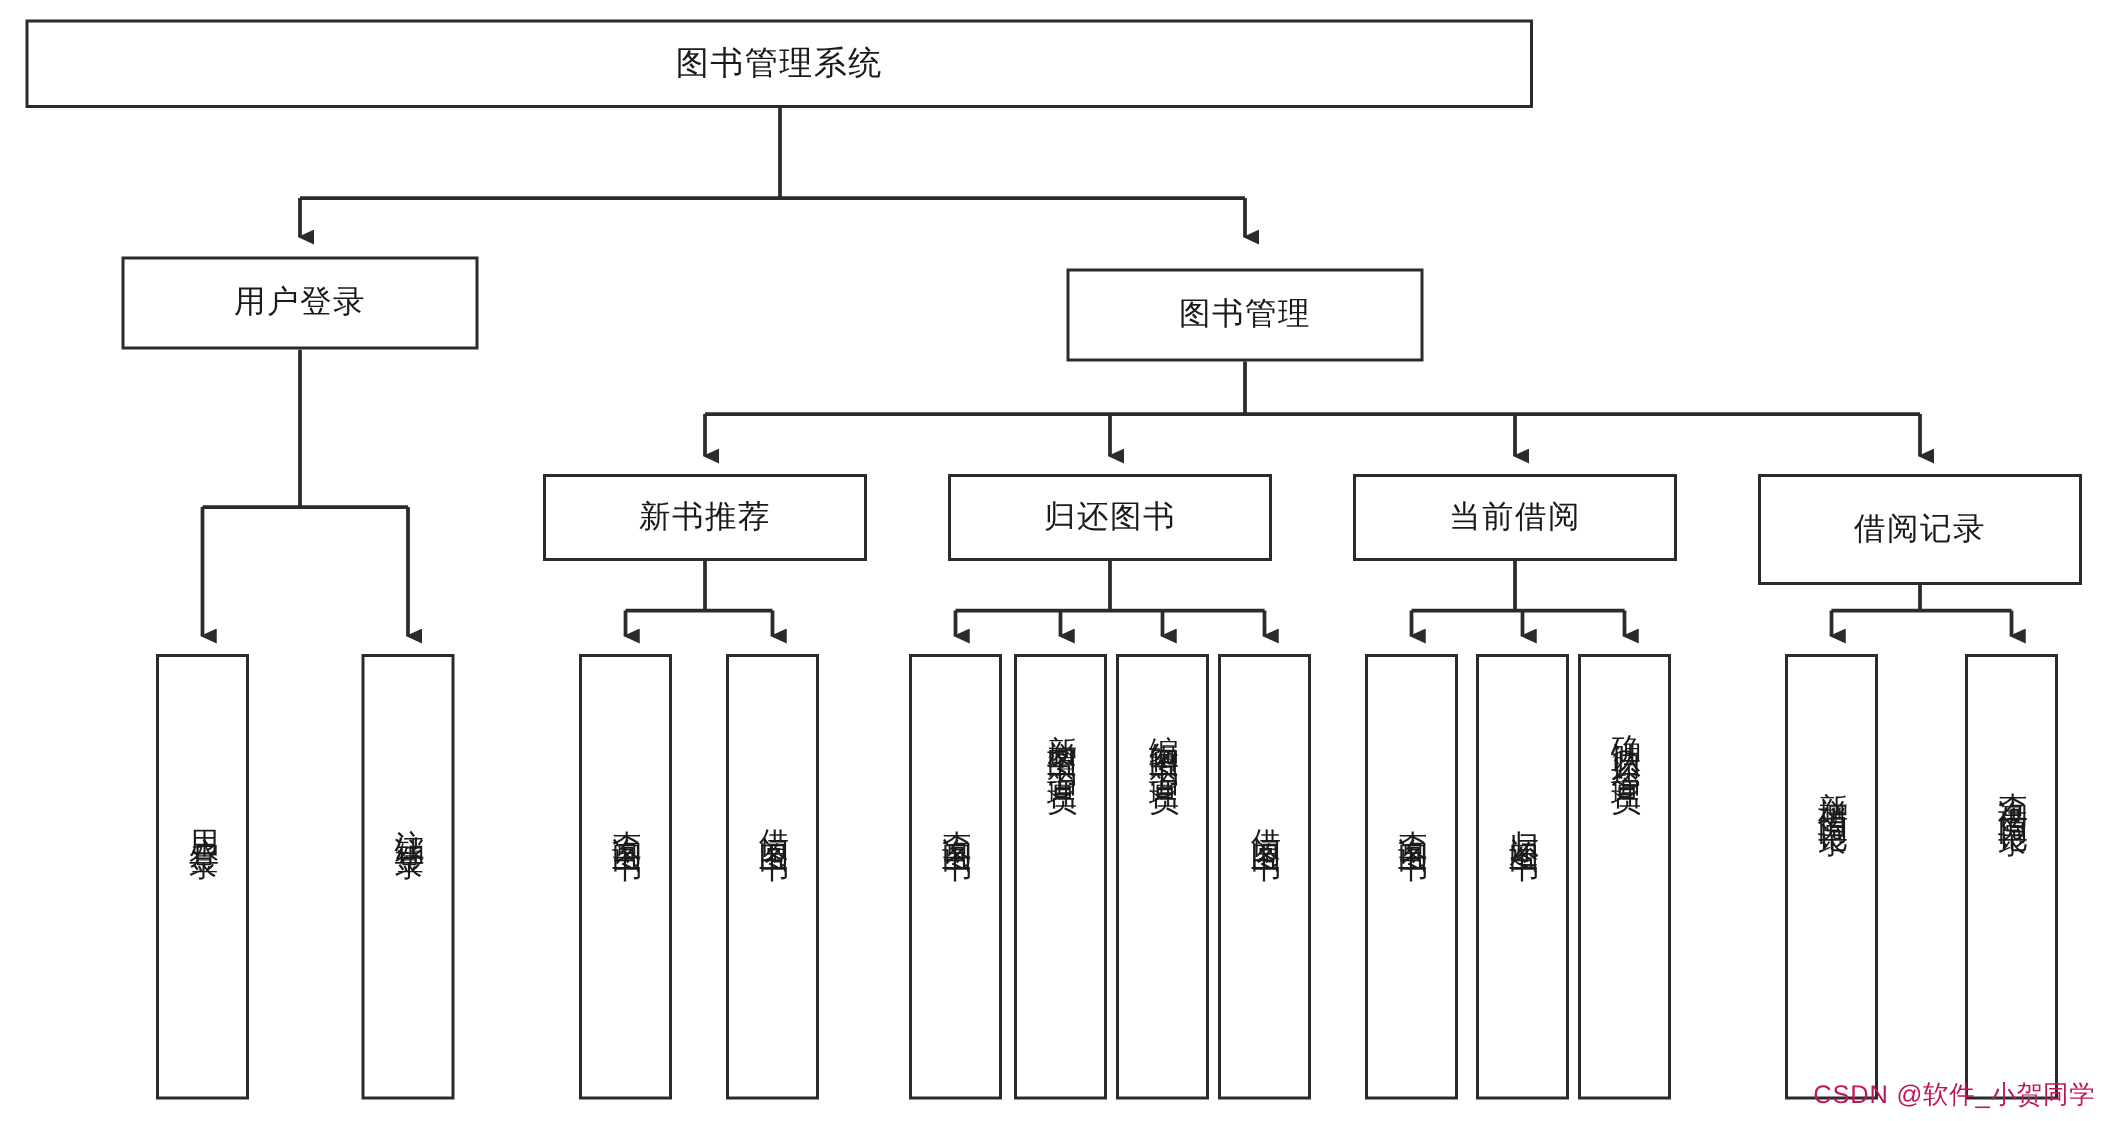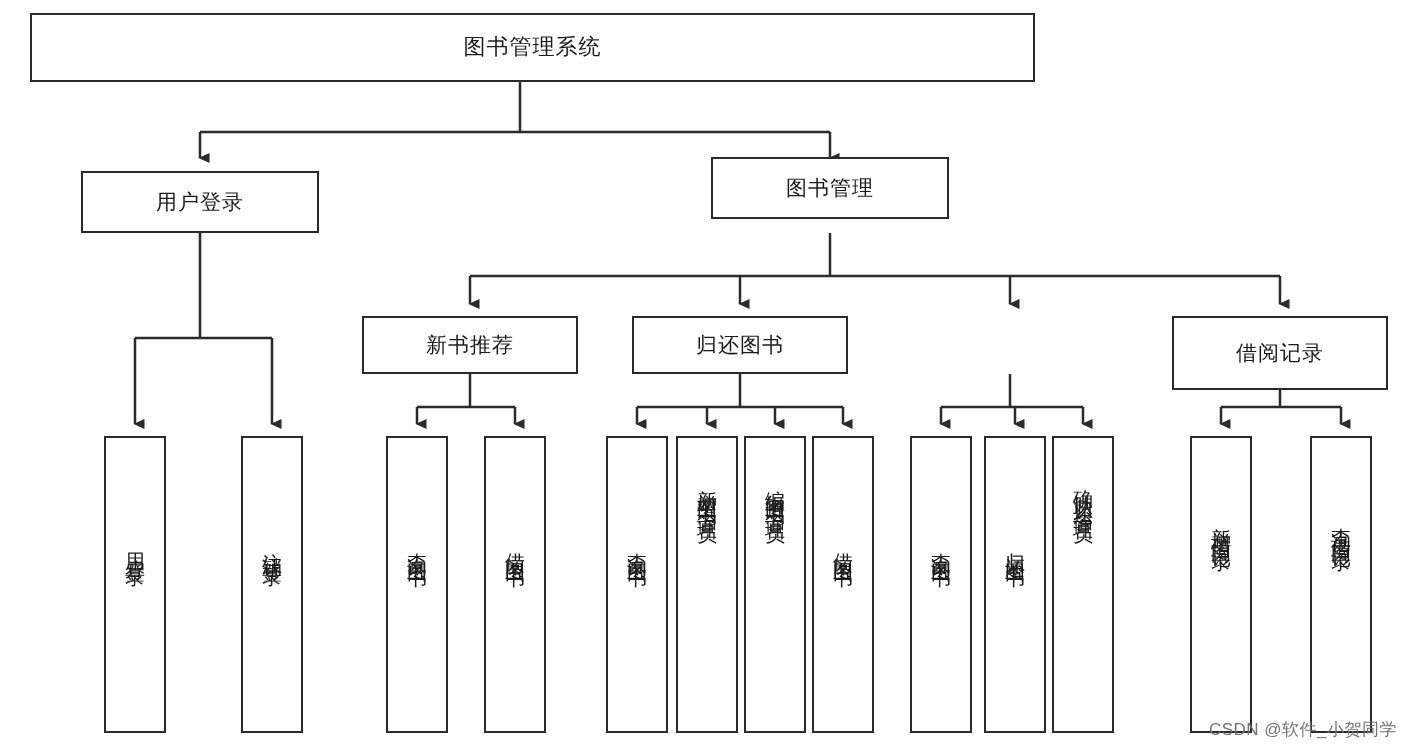--- a/index.html
+++ b/index.html
@@ -54,21 +54,21 @@
     letter-spacing: 5px;
     line-height: 1.05;
     white-space: nowrap;
     color: #1a1a1a;
   }
   .watermark {
     position: absolute;
     right: 8px;
     bottom: 6px;
     font-size: 17px;
-    color: #737373;
+    color: #be185d;
     letter-spacing: 0.5px;
     white-space: nowrap;
   }
 </style>
 </head>
 <body>
 
 <div id="canvas">
 
   <svg id="svg-layer" viewBox="0 0 1405 747">
@@ -114,27 +114,28 @@
       <path d="M1015,407 L1015,424" marker-end="url(#arrow)"></path>
       <path d="M1083,407 L1083,424" marker-end="url(#arrow)"></path>
 
       <path d="M1280,374 L1280,407"></path>
       <path d="M1221,407 L1341,407"></path>
       <path d="M1221,407 L1221,424" marker-end="url(#arrow)"></path>
       <path d="M1341,407 L1341,424" marker-end="url(#arrow)"></path>
     </g>
   </svg>
 
-  <div class="node horiz root" id="node-root" style="left: 17px; top: 13px; width: 1005px; height: 69px; margin-left: 13px;">图书管理系统</div>
+  <div class="node horiz root" id="node-root" style="left: 17px; top: 13px; width: 1005px; height: 59px;">图书管理系统</div>
 
   <div class="node horiz" id="node-l2-0" style="left: 81px; top: 171px; width: 238px; height: 62px;">用户登录</div>
-  <div class="node horiz" id="node-l2-1" style="left: 711px; top: 157px; width: 238px; height: 62px;">图书管理</div>
+  <div class="node horiz" id="node-l2-1" style="left: 711px; top: 179px; width: 238px; height: 62px;">图书管理</div>
 
   <div class="node horiz" id="node-l3-0" style="left: 362px; top: 316px; width: 216px; height: 58px;">新书推荐</div>
   <div class="node horiz" id="node-l3-1" style="left: 632px; top: 316px; width: 216px; height: 58px;">归还图书</div>
+  <div class="node horiz" id="node-l3-2" style="left: 902px; top: 316px; width: 216px; height: 58px;">当前借阅</div>
   <div class="node horiz" id="node-l3-3" style="left: 1172px; top: 316px; width: 216px; height: 74px;">借阅记录</div>
 
   <div class="node vert" id="leaf-0" style="left: 104px; top: 436px; width: 62px; height: 297px; padding-top: 98.5px;">
     <span class="vert-text">用户登录</span>
   </div>
   <div class="node vert" id="leaf-1" style="left: 241px; top: 436px; width: 62px; height: 297px; padding-top: 98.5px;">
     <span class="vert-text">注销登录</span>
   </div>
   <div class="node vert" id="leaf-2" style="left: 386px; top: 436px; width: 62px; height: 297px; padding-top: 98.5px;">
     <span class="vert-text">查询图书</span>

